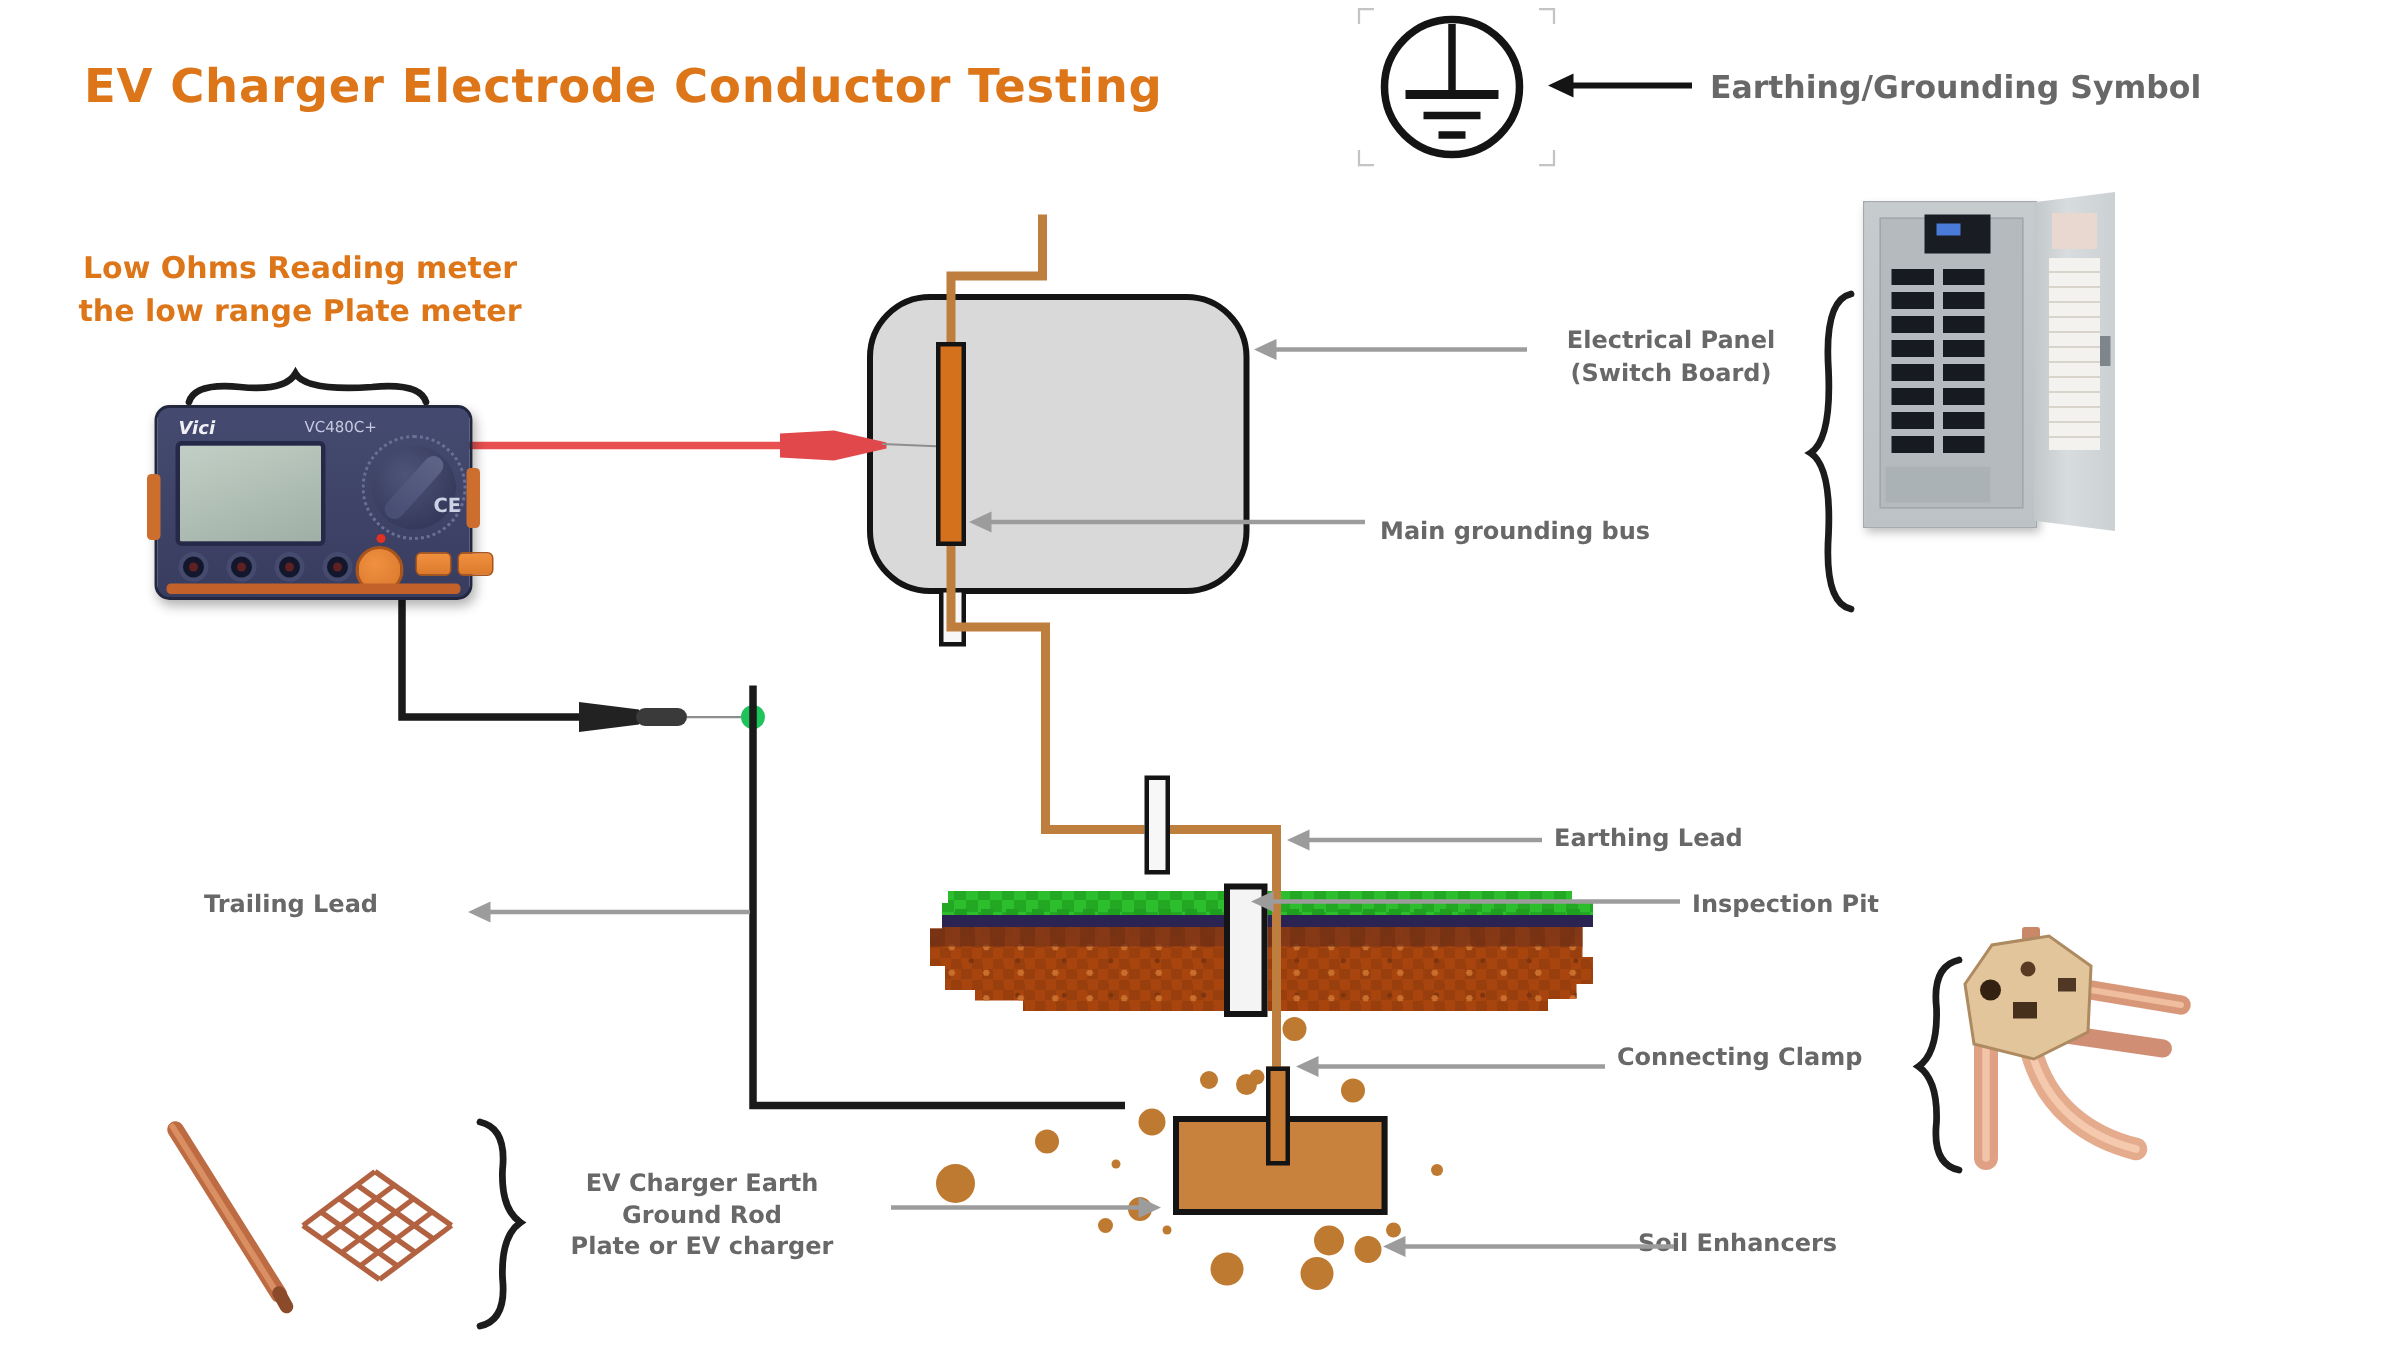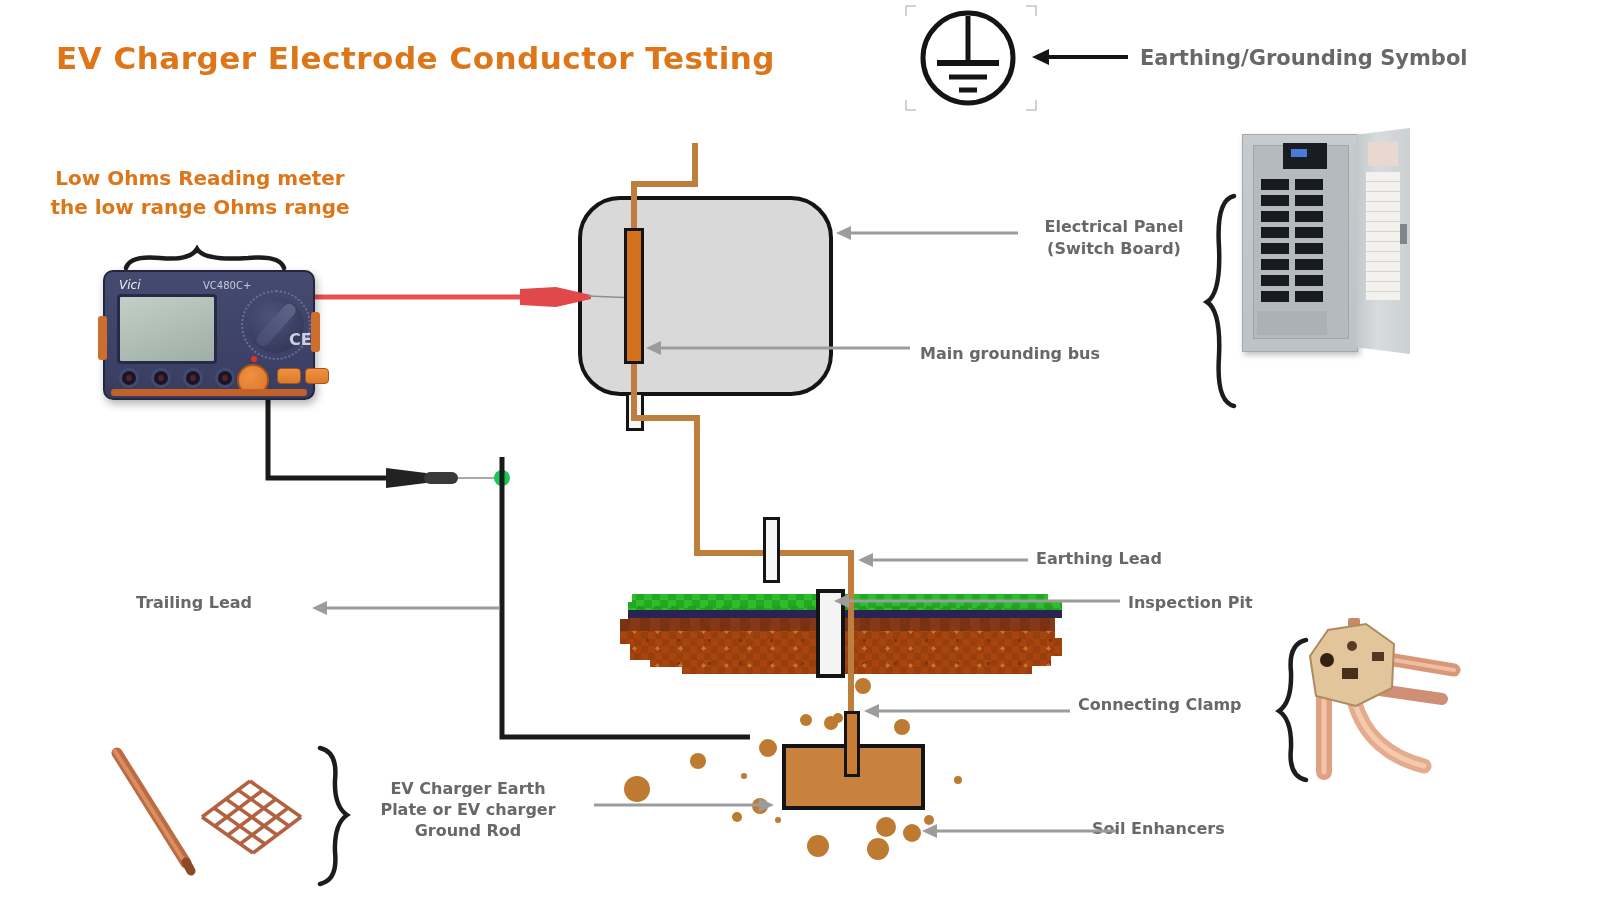--- a/index.html
+++ b/index.html
@@ -69,33 +69,33 @@
   .bhead{fill:#141414}
   .brace{stroke:#1C1C1C;stroke-width:4.5;fill:none;stroke-linecap:round}
   .sym{stroke:#141414;fill:none}
   .corner{stroke:#C4C4C4;stroke-width:1.5;fill:none}
   .dot{fill:var(--dot-copper);stroke:none}
   
   .meter{left:103px;top:270px;width:212px;height:130px;z-index:3;
     background:linear-gradient(180deg,#454A70,#383D60);border:2px solid #23263F;
     border-radius:10px;box-shadow:2px 4px 8px rgba(0,0,0,.3)}
   .mt-tab{position:absolute;background:#CE6E2E;border-radius:3px}
-  .mt-brand{position:absolute;left:14px;top:6px;font-size:12px;font-weight:normal;
+  .mt-brand{position:absolute;left:14px;top:6px;font-size:12px;font-weight:bold;
     font-style:italic;color:#F0F0F4}
   .mt-model{position:absolute;left:98px;top:8px;font-size:10px;color:#C6CADF}
   .mt-lcd{position:absolute;left:12px;top:22px;width:100px;height:70px;
     background:linear-gradient(160deg,#C2CFC6,#9FAFA5);border:3px solid #262A48;border-radius:4px}
   .mt-ring{position:absolute;left:136px;top:18px;width:70px;height:70px;border-radius:50%;
     border:2px dotted #6A7095}
   .mt-knob{position:absolute;left:143px;top:25px;width:56px;height:56px;border-radius:50%;
     background:radial-gradient(circle at 40% 35%,#4E5478,#2C3152)}
   .mt-knob-bar{position:absolute;left:50%;top:50%;width:13px;height:52px;border-radius:7px;
     transform:translate(-50%,-50%) rotate(42deg);
     background:linear-gradient(#5E6488,#474D72)}
-  .mt-ce{position:absolute;left:184px;top:58px;font-size:16px;font-weight:bold;color:#CDD1E4}
+  .mt-ce{position:absolute;left:184px;top:58px;font-size:13px;font-weight:bold;color:#CDD1E4}
   .mt-led{position:absolute;left:146px;top:84px;width:6px;height:6px;border-radius:50%;background:#E23022}
   .mt-rbtn{position:absolute;left:132px;top:92px;width:32px;height:32px;border-radius:50%;
     background:radial-gradient(circle at 40% 35%,#F09040,#D8762A);border:2px solid #A8541A}
   .mt-btn{position:absolute;top:96px;width:24px;height:16px;border-radius:4px;
     background:linear-gradient(#F0913F,#DD7A2C);border:1px solid #A8541A}
   .mt-term{position:absolute;top:96px;width:20px;height:20px;border-radius:50%;
     background:#14172B;border:3px solid #454B6E}
   .mt-term i{position:absolute;left:4px;top:4px;width:6px;height:6px;border-radius:50%;
     background:#5E2020}
   .mt-foot{position:absolute;left:6px;right:6px;bottom:2px;height:7px;background:#C2622A;border-radius:3px}
@@ -328,21 +328,21 @@
       <div class="pp-latch"></div>
     </div>
   </div>
 
   <div class="title abs">EV Charger Electrode Conductor Testing</div>
 
   <div class="lbl" style="left:1140px;top:44px;font-size:21px">Earthing/Grounding Symbol</div>
 
   <div class="lbl-orange" style="left:50px;top:164px;width:300px">
     <div>Low Ohms Reading meter</div>
-    <div>the low range Ohms range</div>
+    <div>the low range Plate meter</div>
   </div>
 
   <div class="lbl ctr" style="left:1023px;top:216px;width:182px">
     <div>Electrical Panel</div>
     <div>(Switch Board)</div>
   </div>
 
   <div class="lbl" style="left:920px;top:343px">Main grounding bus</div>
 
   <div class="lbl" style="left:1036px;top:548px">Earthing Lead</div>
@@ -350,17 +350,17 @@
   <div class="lbl" style="left:1128px;top:592px">Inspection Pit</div>
 
   <div class="lbl" style="left:1078px;top:694px">Connecting Clamp</div>
 
   <div class="lbl" style="left:1092px;top:818px">Soil Enhancers</div>
 
   <div class="lbl" style="left:136px;top:592px">Trailing Lead</div>
 
   <div class="lbl ctr" style="left:356px;top:778px;width:224px;line-height:1.32">
     <div>EV Charger Earth</div>
+    <div>Ground Rod</div>
     <div>Plate or EV charger</div>
-    <div>Ground Rod</div>
   </div>
 
 </div>
 
 </body></html>

